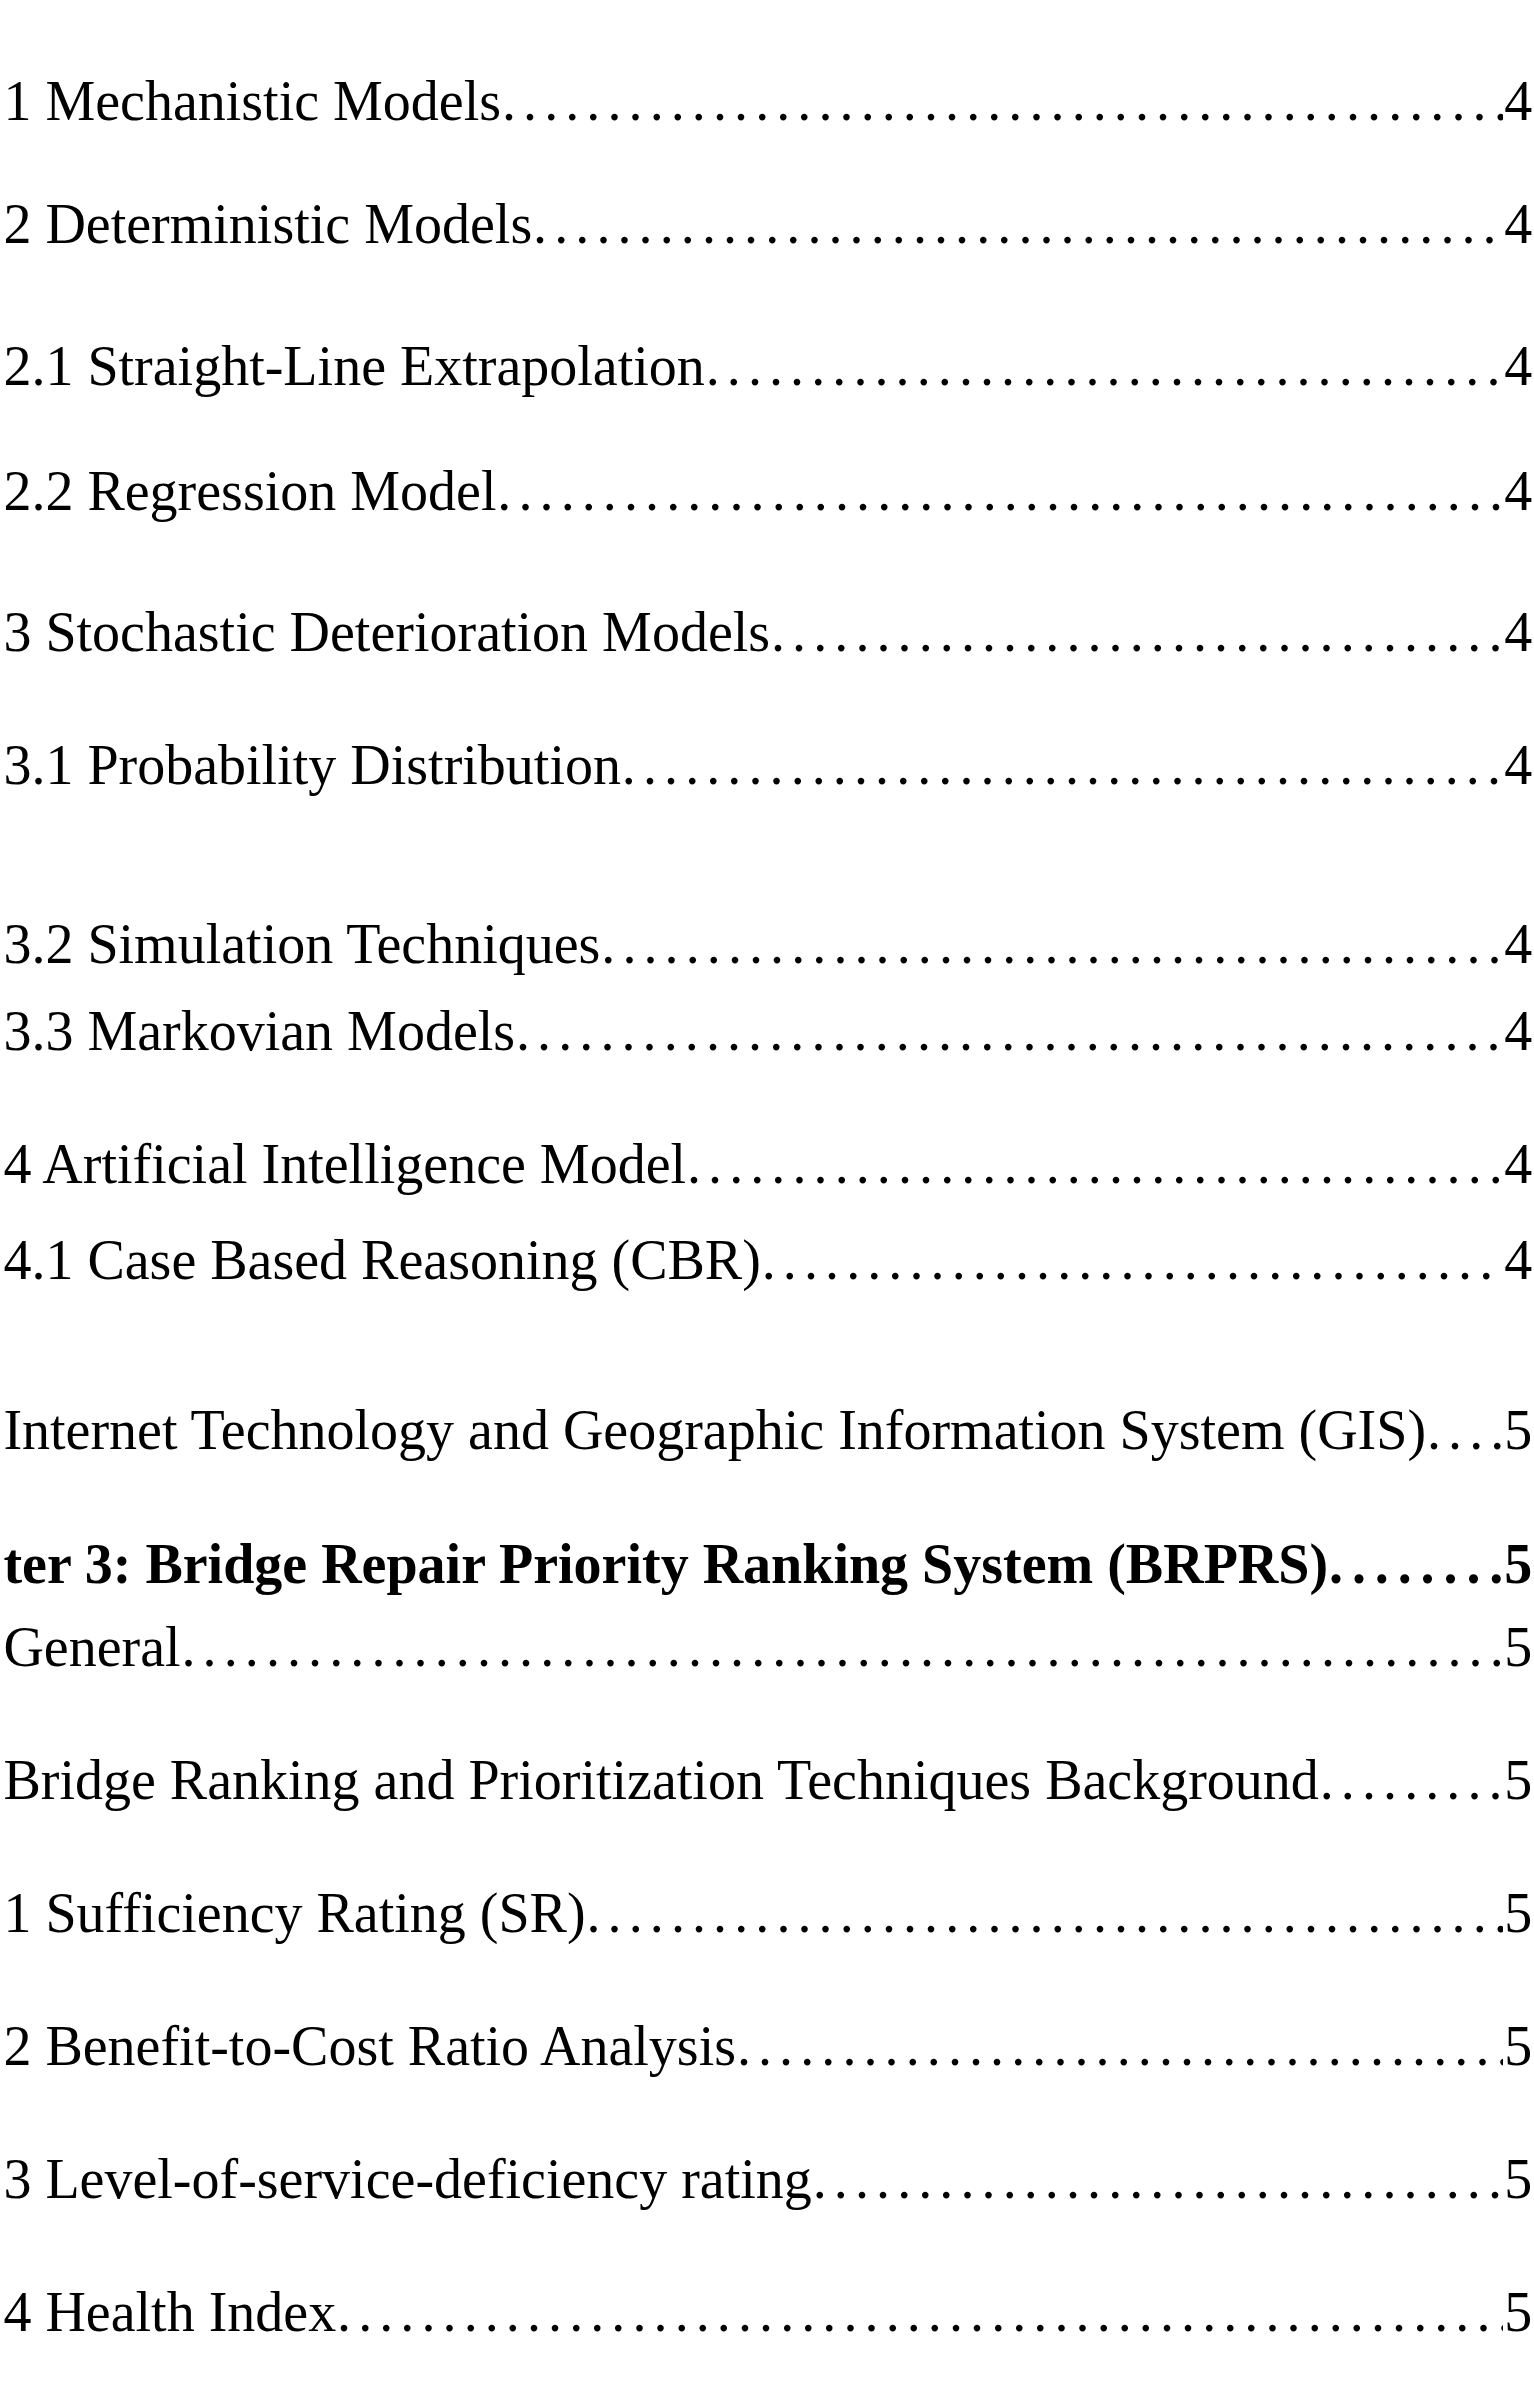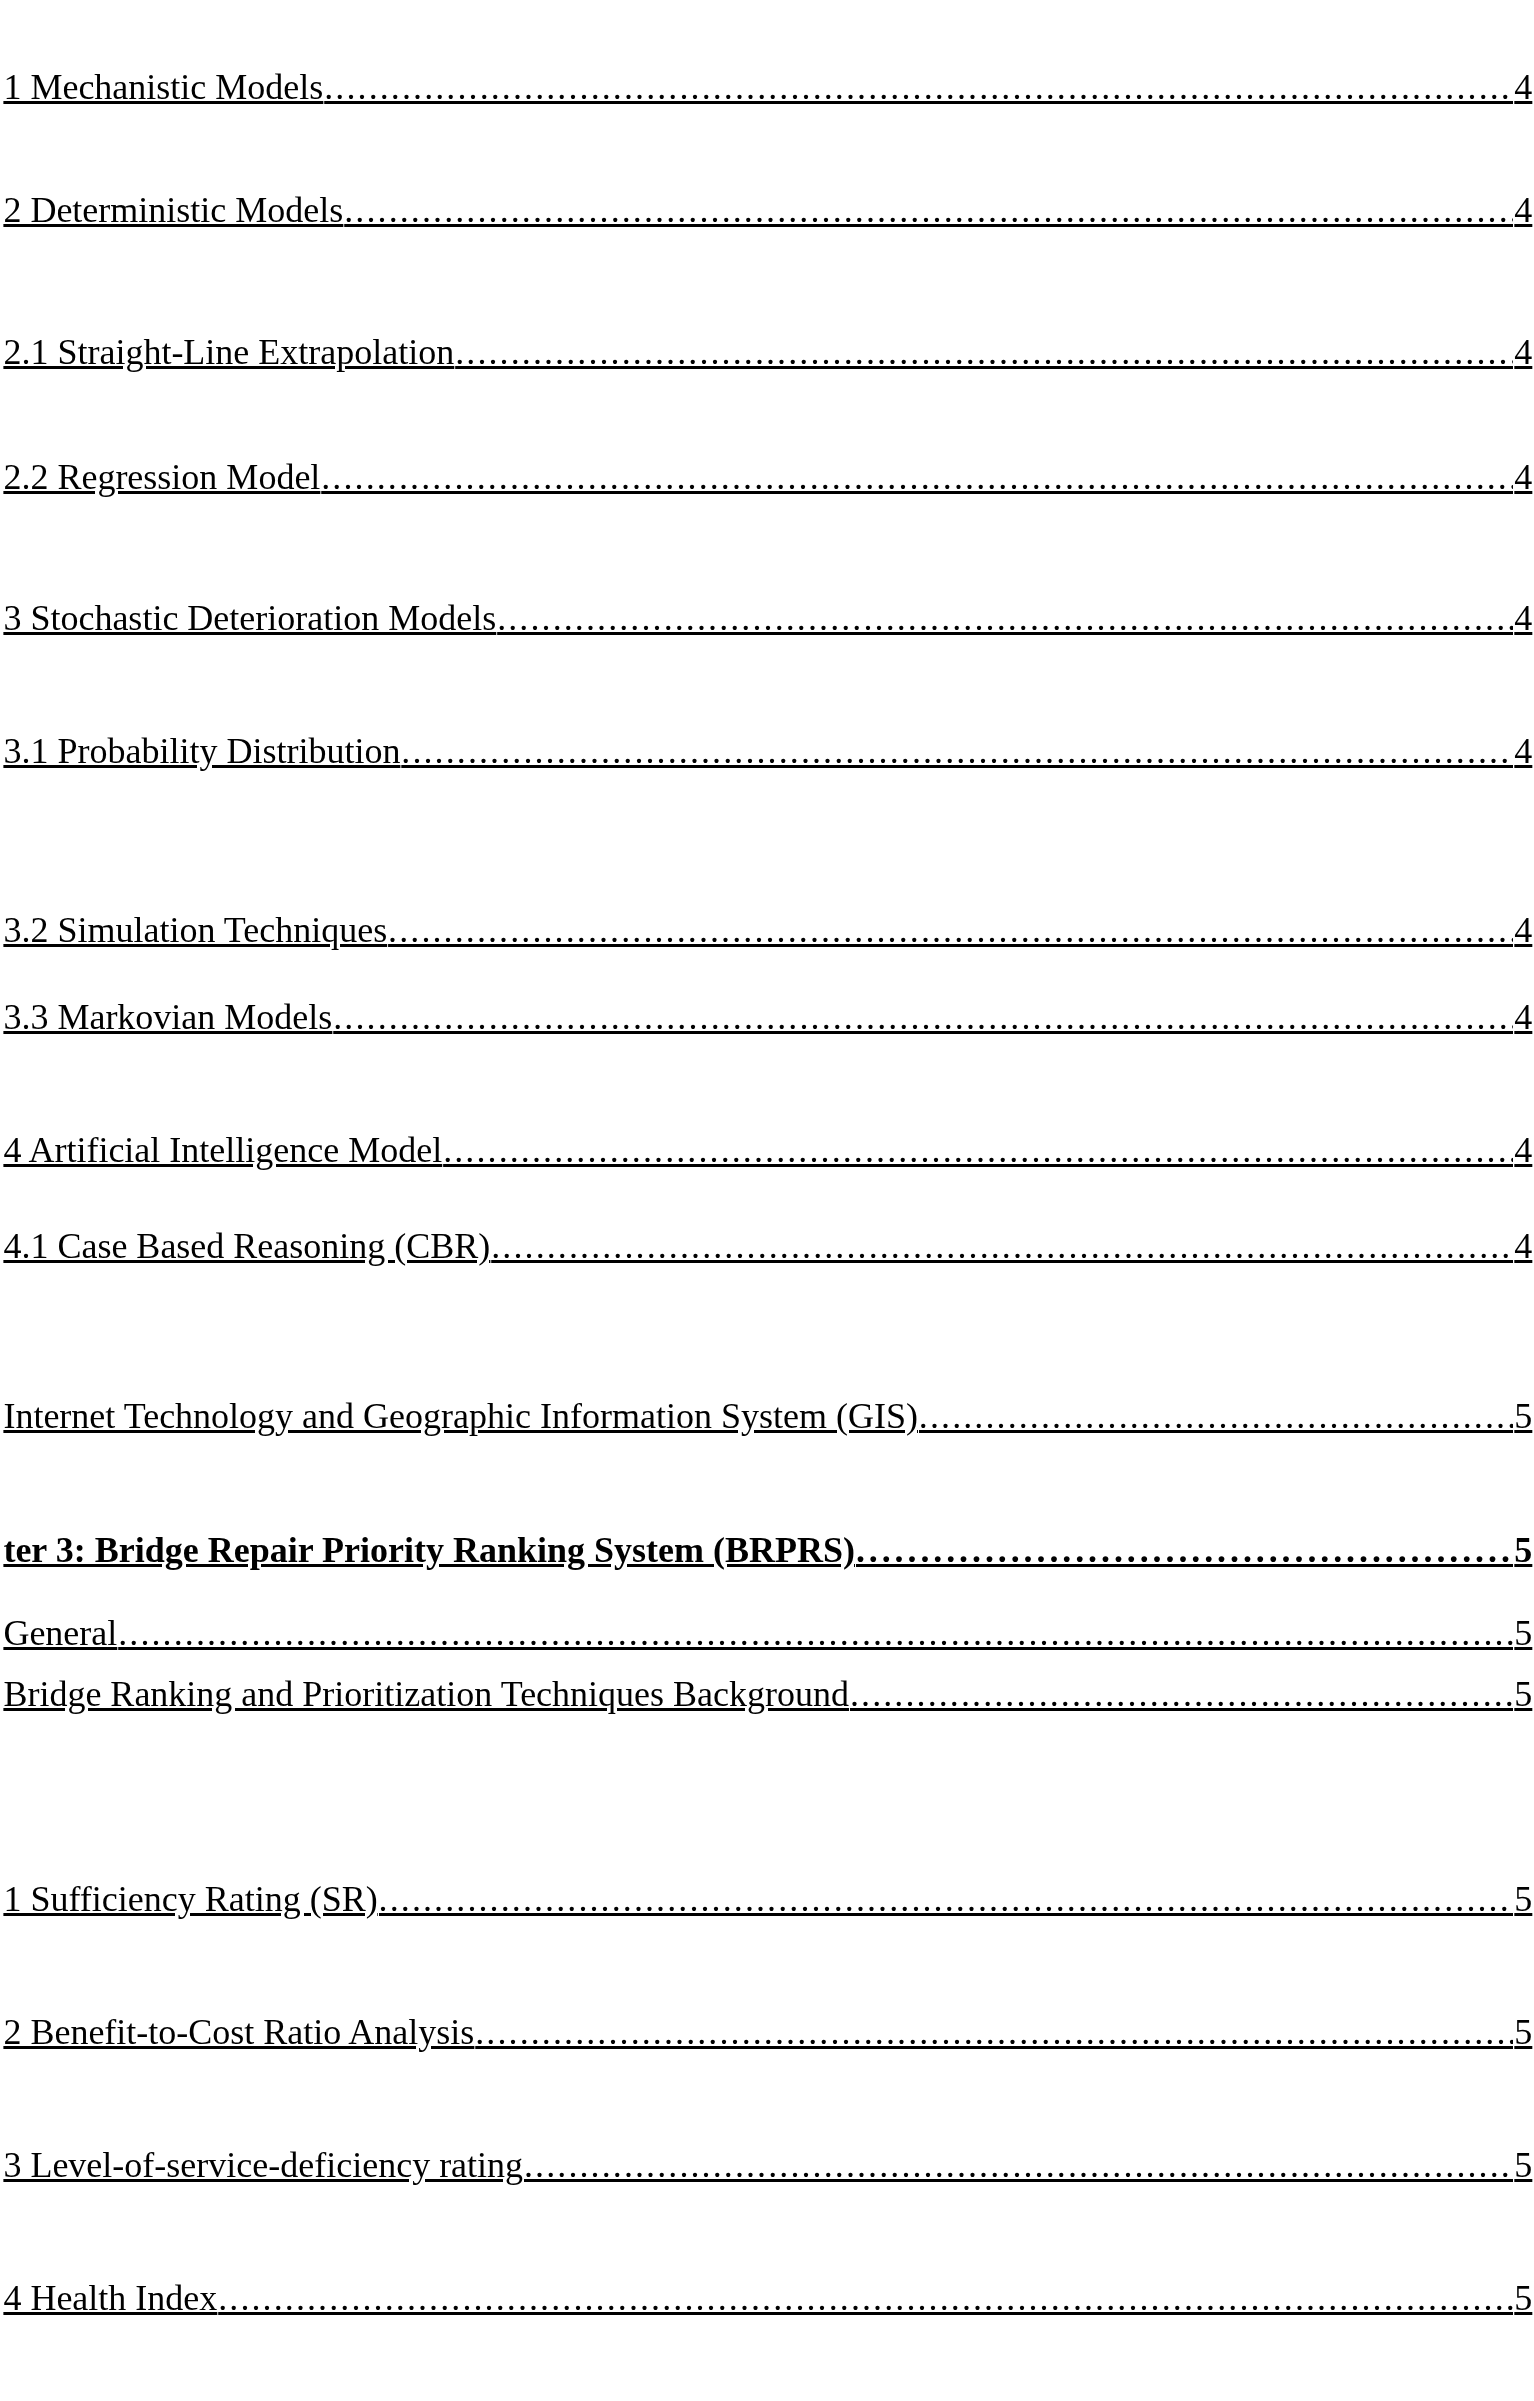--- a/index.html
+++ b/index.html
@@ -1,21 +1,21 @@
 <!DOCTYPE html>
 <html style="font-size:13.7px"><head>
 <meta charset="utf-8">
 <style>
   html, body { margin: 0; padding: 0; background: #ffffff; }
   body { width: 1534px; height: 2401px; position: relative; overflow: hidden;
          font-family: "Liberation Serif", serif; color: #000000; }
   .toc { position: absolute; left: 0; top: 0; width: 1534px; height: 2401px; }
   .row { position: absolute; left: 0; width: 1534px; height: 60px;
-         display: flex; align-items: flex-start; font-size: 36px; line-height: 1;
-         white-space: nowrap; text-decoration: underline; }
+         display: flex; align-items: flex-end; font-size: 56px; line-height: 1;
+         white-space: nowrap; }
   .row .title { flex: 0 0 auto; padding-left: 3.4px; }
   .row .leader { flex: 1 1 auto; overflow: hidden; white-space: nowrap;
                  letter-spacing: 0px; margin: 0 0.9px; }
   .row .leader::before { content: ". . . . . . . . . . . . . . . . . . . . . . . . . . . . . . . . . . . . . . . . . . . . . . . . . . . . . . . . . . . . . . . . . . . . . . . . . . . . . . . . . . . . . . . . . . . . . . . . . . . . . . . . . . . . . . . . . . . . . . . . . . . . . . . . . . . . . . . . . . . . . . . . . . . . . . . . . . . . . . . . . . . . . . . . . . . . . . . . . . ."; 
                          word-spacing: -6.9px; }
   .row .page { flex: 0 0 auto; padding-right: 1.7px; text-align: right; }
   .row.bold { font-weight: bold; }
   .row.bold .leader::before { word-spacing: -5.1px; }
 </style>
 </head>
@@ -94,21 +94,21 @@
     <span class="leader"></span>
     <span class="page">5</span>
   </div>
 
   <div class="row" style="top:1615px">
     <span class="title">General</span>
     <span class="leader"></span>
     <span class="page">5</span>
   </div>
 
-  <div class="row" style="top:1676px">
+  <div class="row" style="top:1748px">
     <span class="title">Bridge Ranking and Prioritization Techniques Background</span>
     <span class="leader"></span>
     <span class="page">5</span>
   </div>
 
   <div class="row" style="top:1881px">
     <span class="title">1 Sufficiency Rating (SR)</span>
     <span class="leader"></span>
     <span class="page">5</span>
   </div>

